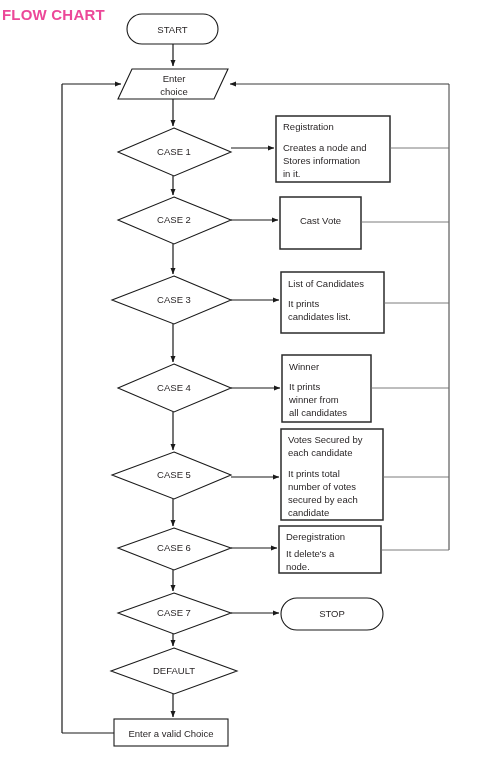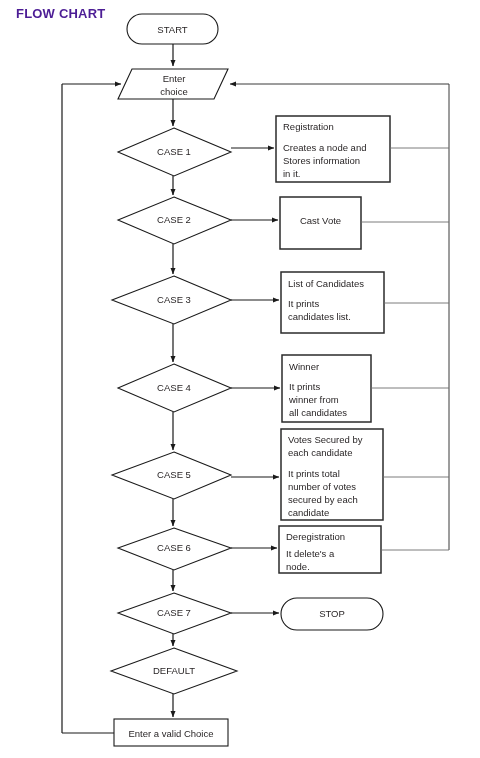--- a/index.html
+++ b/index.html
@@ -17,26 +17,26 @@
   }
   #chart-root {
     position: absolute;
     left: 0;
     top: 0;
     width: 480px;
     height: 758px;
   }
   .page-title {
     position: absolute;
-    left: 16px;
+    left: 2px;
     top: 6px;
-    font-size: 13px;
+    font-size: 15px;
     font-weight: bold;
     letter-spacing: 0.2px;
-    color: #4c1d95;
+    color: #ec4899;
     font-family: "Liberation Sans", sans-serif;
     white-space: nowrap;
   }
   svg {
     display: block;
   }
   .node-shape {
     fill: #ffffff;
     stroke: #1a1a1a;
     stroke-width: 1.1;

